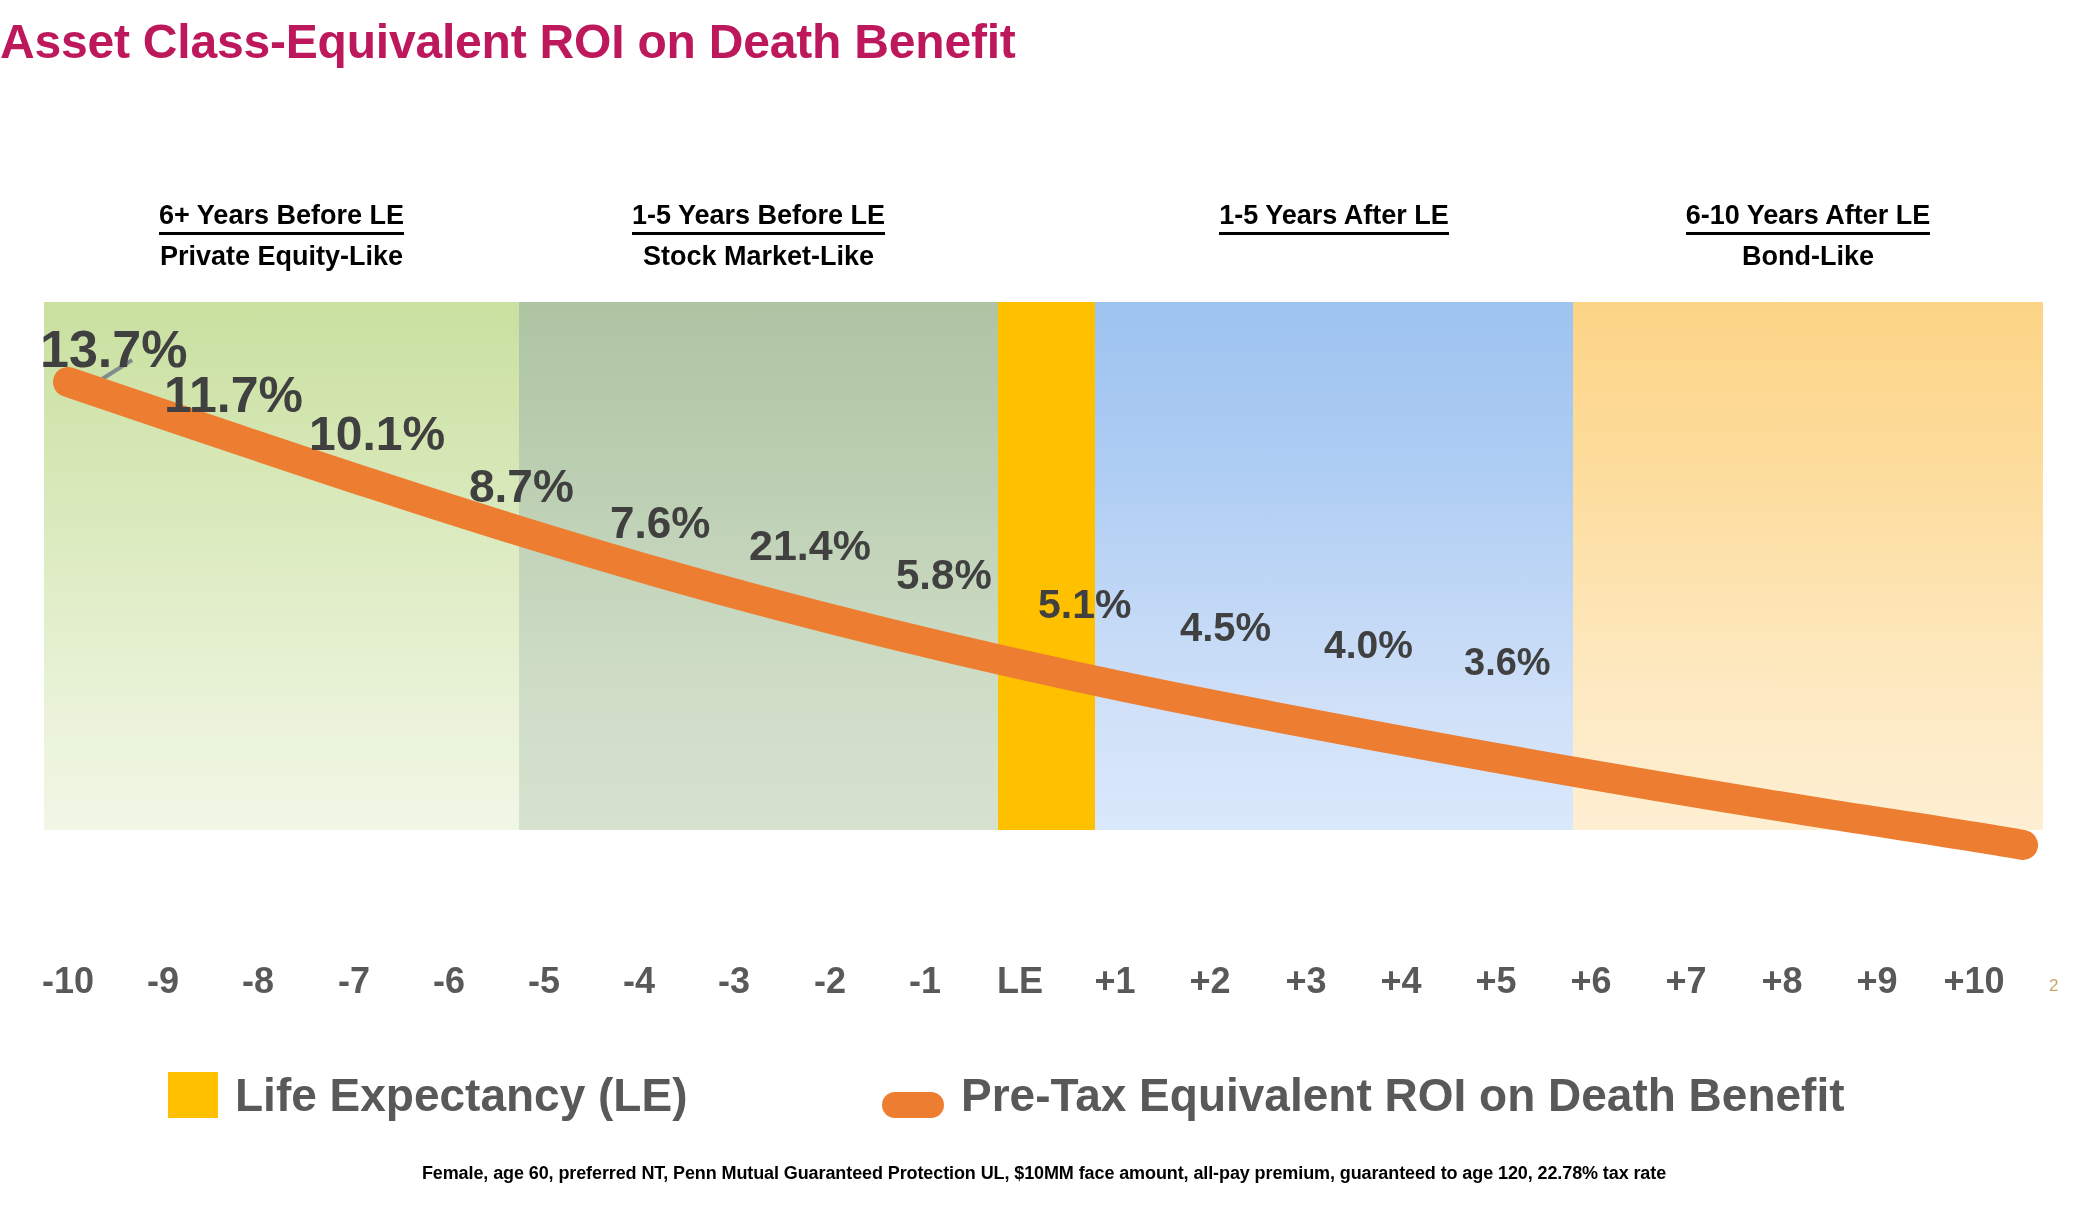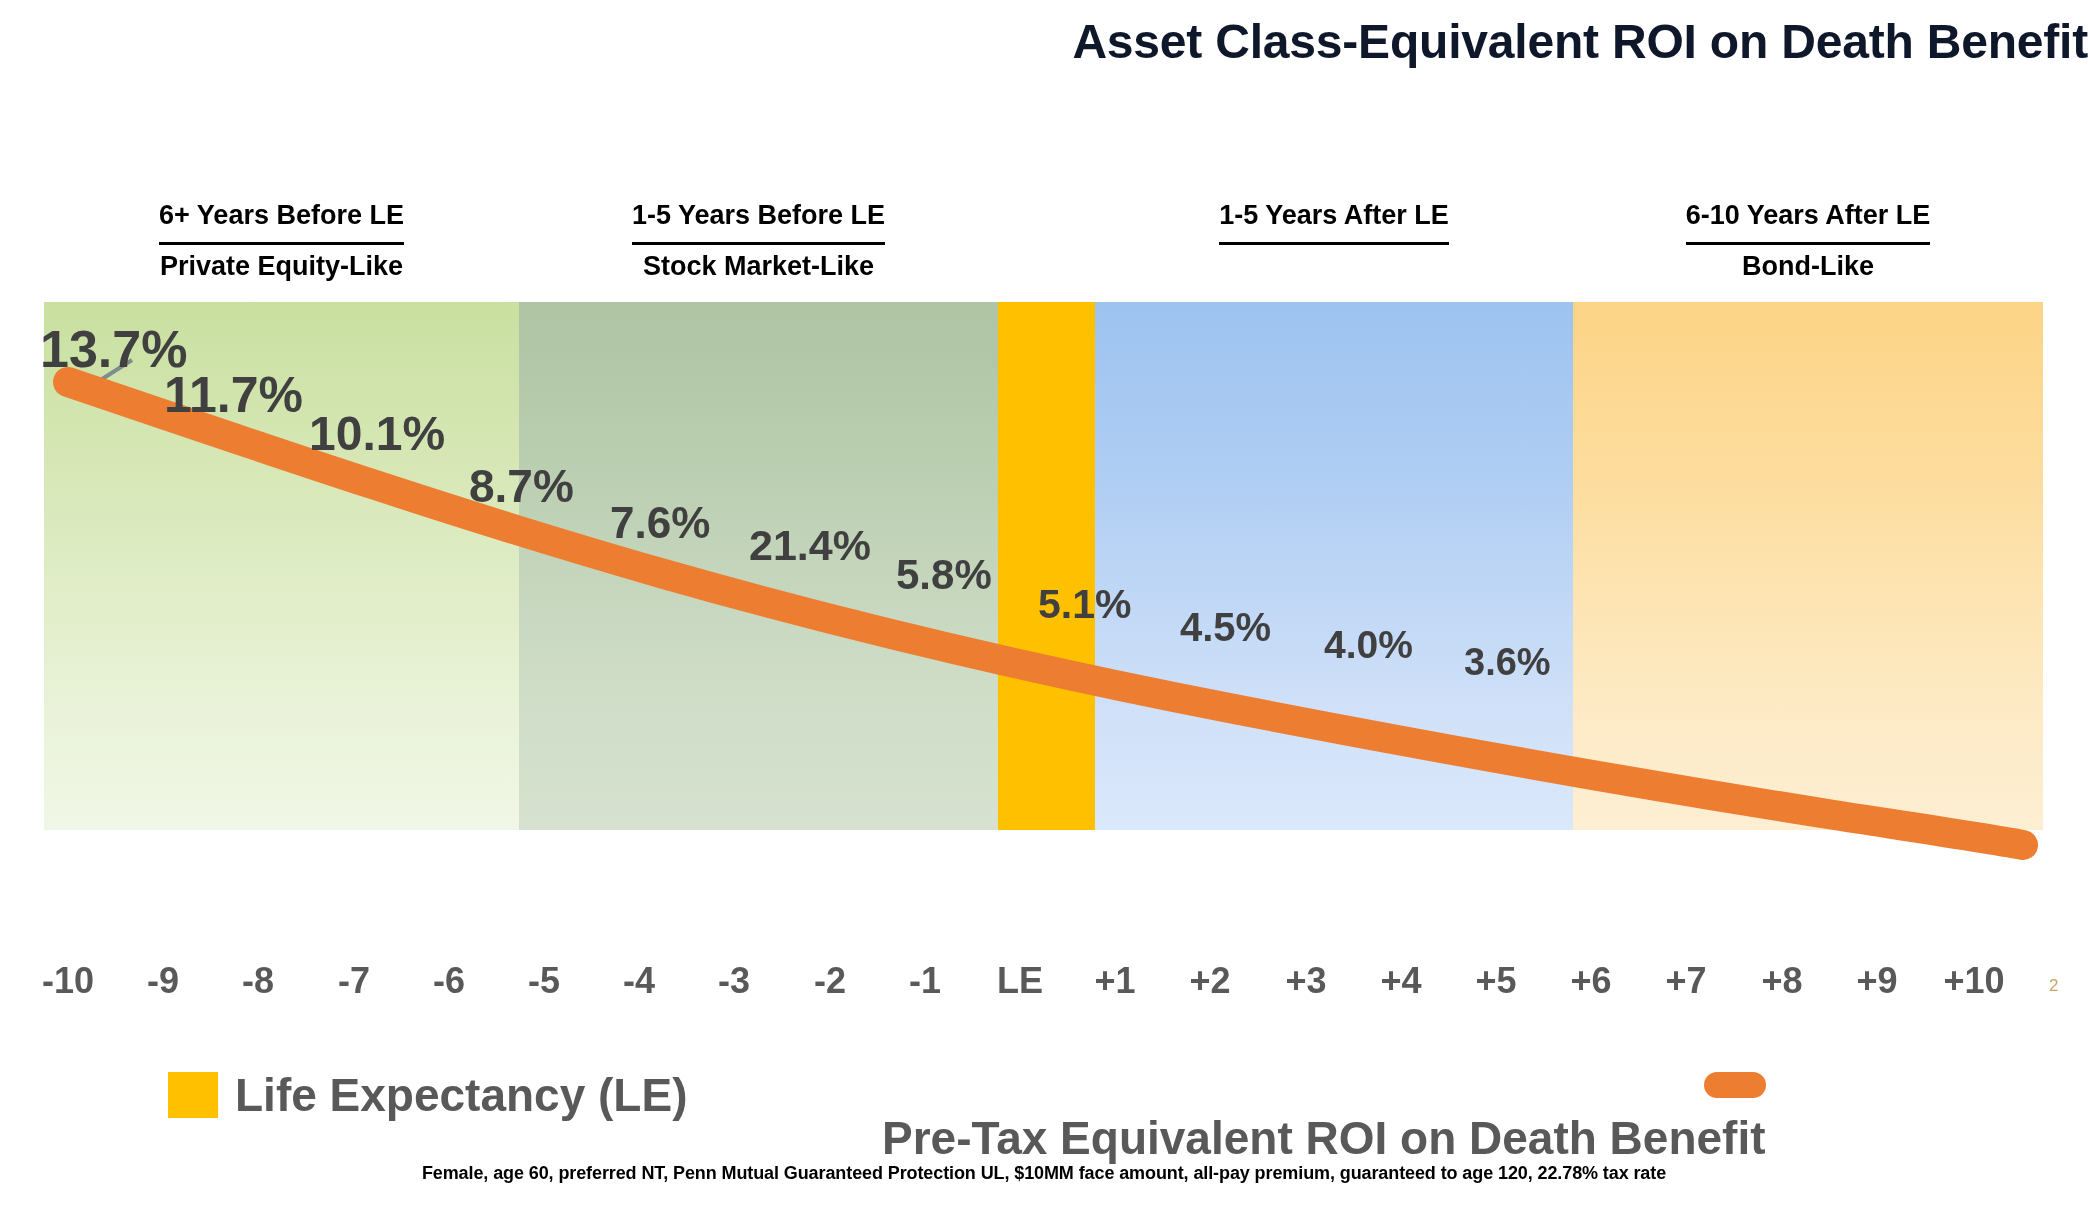--- a/index.html
+++ b/index.html
@@ -19,40 +19,40 @@
     height: 1218px;
     background: #ffffff;
   }
 
   
   #chart-title {
     position: absolute;
     left: 0;
     top: 14px;
     width: 2088px;
-    text-align: right;
+    text-align: left;
     font-size: 48px;
     font-weight: bold;
-    color: #0f172a;
+    color: #be185d;
     letter-spacing: -0.2px;
   }
 
   
   .section-header {
     position: absolute;
     top: 200px;
     text-align: center;
     color: #000000;
   }
   .section-header .sh-top {
     display: inline-block;
     font-size: 27px;
     font-weight: bold;
     border-bottom: 3px solid #000;
-    padding-bottom: 11px;
+    padding-bottom: 1px;
     line-height: 1.14;
     white-space: nowrap;
   }
   .section-header .sh-bot {
     display: block;
     font-size: 27px;
     font-weight: bold;
     margin-top: 6px;
     line-height: 1.14;
     white-space: nowrap;
@@ -248,21 +248,21 @@
     <div class="x-tick" style="left:1738px;">+8</div>
     <div class="x-tick" style="left:1833px;">+9</div>
     <div class="x-tick" style="left:1930px;">+10</div>
   </div>
 
   <div id="legend">
     <div class="legend-entry" style="left:168px;">
       <span class="legend-swatch-box"></span>
       <span class="legend-label">Life Expectancy (LE)</span>
     </div>
-    <div class="legend-entry" style="left:882px;flex-direction:column;">
+    <div class="legend-entry" style="left:882px;">
       <span class="legend-swatch-line"></span>
       <span class="legend-label">Pre-Tax Equivalent ROI on Death Benefit</span>
     </div>
   </div>
 
   <div id="footnote">Female, age 60, preferred NT, Penn Mutual Guaranteed Protection UL, $10MM face amount, all-pay premium, guaranteed to age 120, 22.78% tax rate</div>
 
   <div id="page-number">2</div>
 
 </div>

